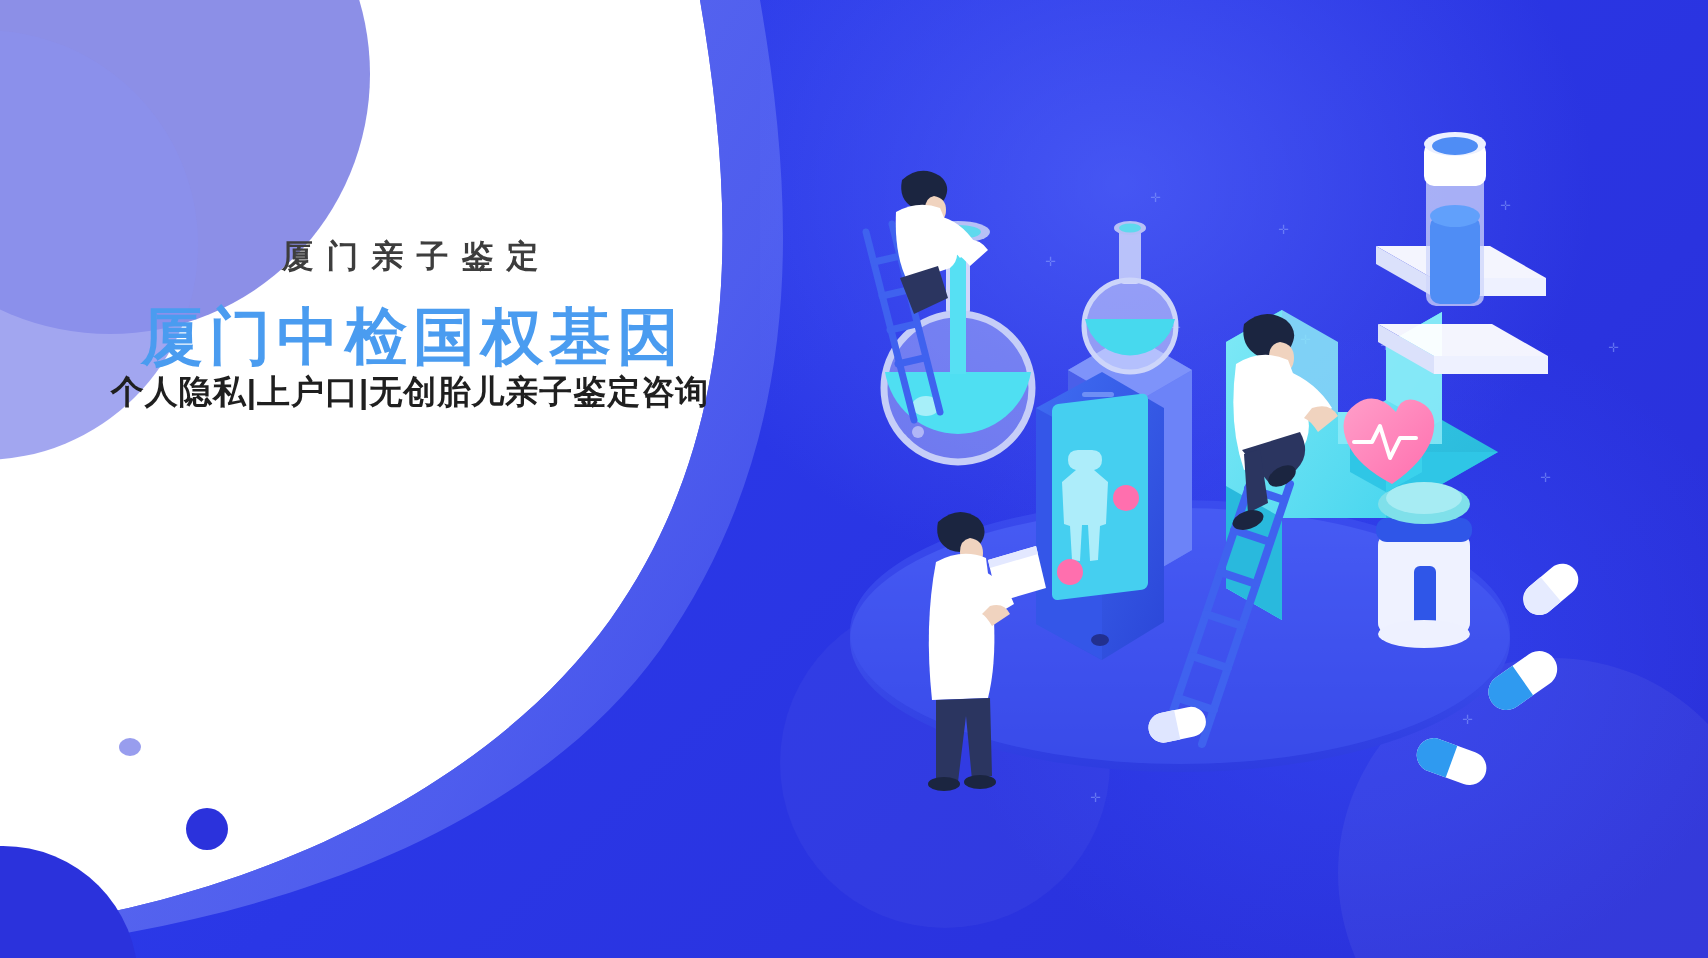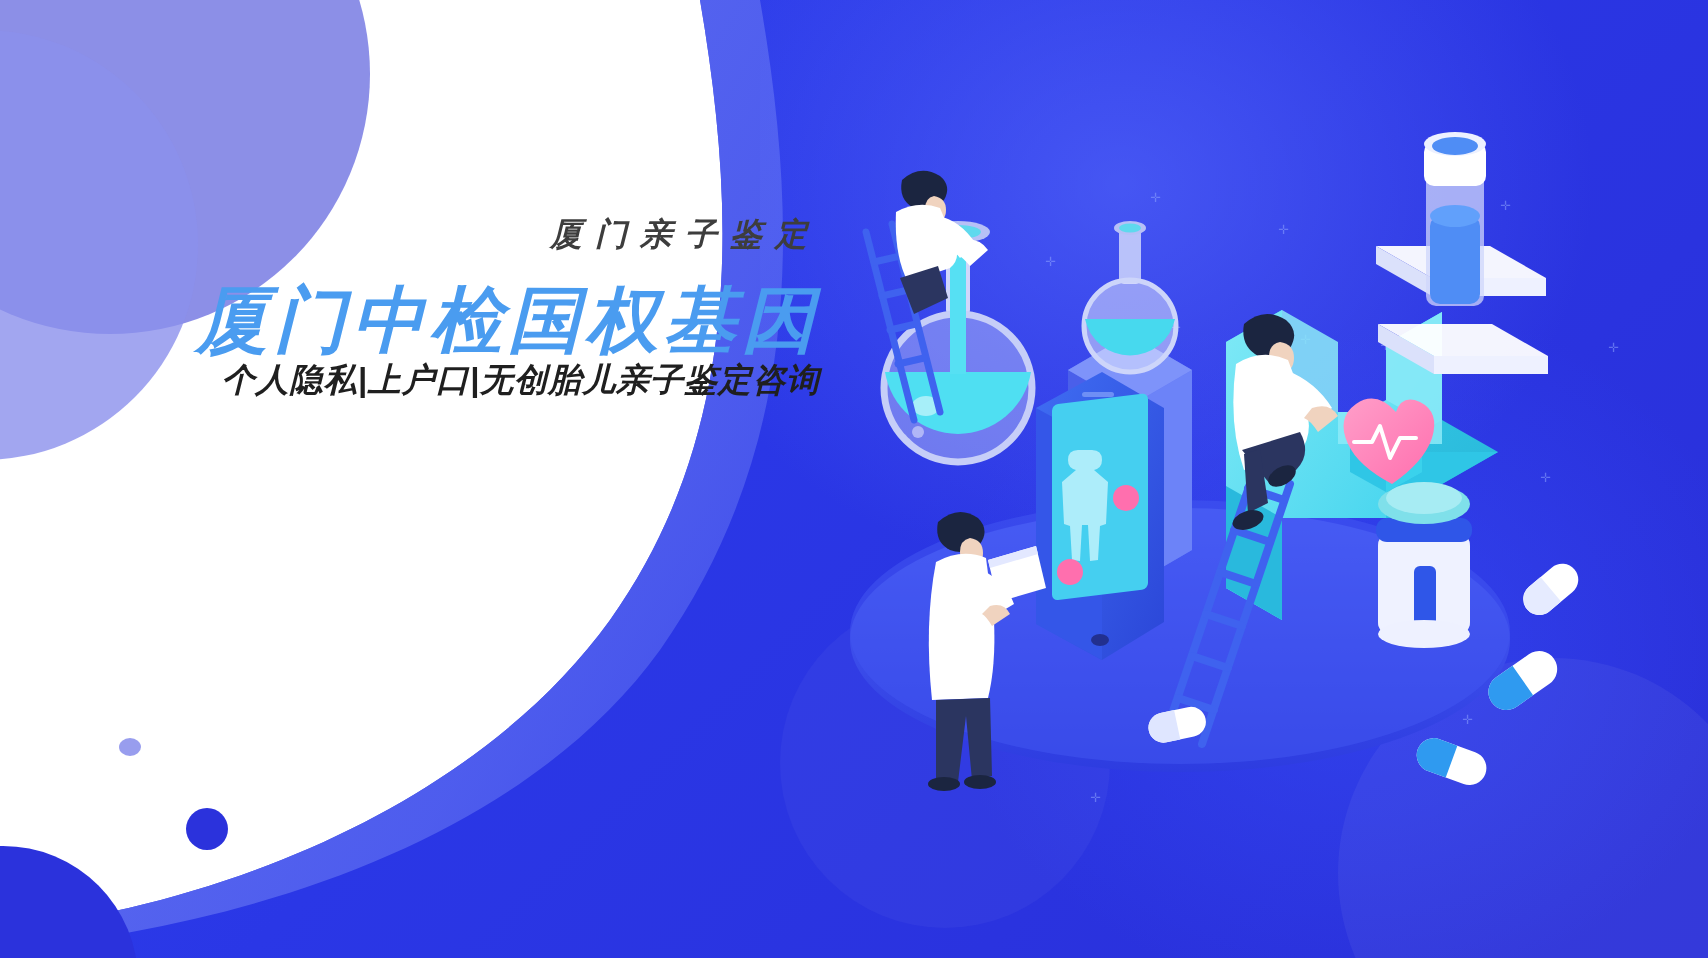--- a/index.html
+++ b/index.html
@@ -42,28 +42,28 @@
   .circ{position:absolute;border-radius:50%;}
   .c-purple-a{left:-150px;top:-186px;width:520px;height:520px;background:#6b6fe0;opacity:.78;}
   .c-purple-b{left:-232px;top:30px;width:430px;height:430px;background:#8b90ec;opacity:.80;}
   .c-dot-sm{left:119px;top:738px;width:22px;height:18px;background:#8d92ec;opacity:.9;}
   .c-blue-solid{left:186px;top:808px;width:42px;height:42px;background:#2b32dc;}
   .c-blue-big{left:-132px;top:846px;width:270px;height:270px;background:#2b32dc;}
   .c-faint-r{right:-60px;bottom:-130px;width:430px;height:430px;background:rgba(255,255,255,.05);}
   .c-faint-l{left:780px;bottom:30px;width:330px;height:330px;background:rgba(255,255,255,.035);}
 
   
-  .copy{position:absolute;left:0;top:214px;width:820px;text-align:right;font-style:italic;}
+  .copy{position:absolute;left:0;top:236px;width:820px;text-align:center;}
   .eyebrow{
     font-size:32px;font-weight:700;color:#3d3d3d;
     letter-spacing:13px;margin-left:13px;line-height:1.3;
   }
   .headline{
     margin-top:26px;
-    font-size:72px;font-weight:700;color:#4a9cf0;
+    font-size:62px;font-weight:700;color:#4a9cf0;
     letter-spacing:6px;margin-left:6px;line-height:1.08;
     white-space:nowrap;
   }
   .subcopy{
     font-size:33px;font-weight:700;color:#1f1f1f;
     letter-spacing:1px;line-height:1.3;
   }
 
   
   #art{position:absolute;left:830px;top:120px;width:780px;height:720px;}

